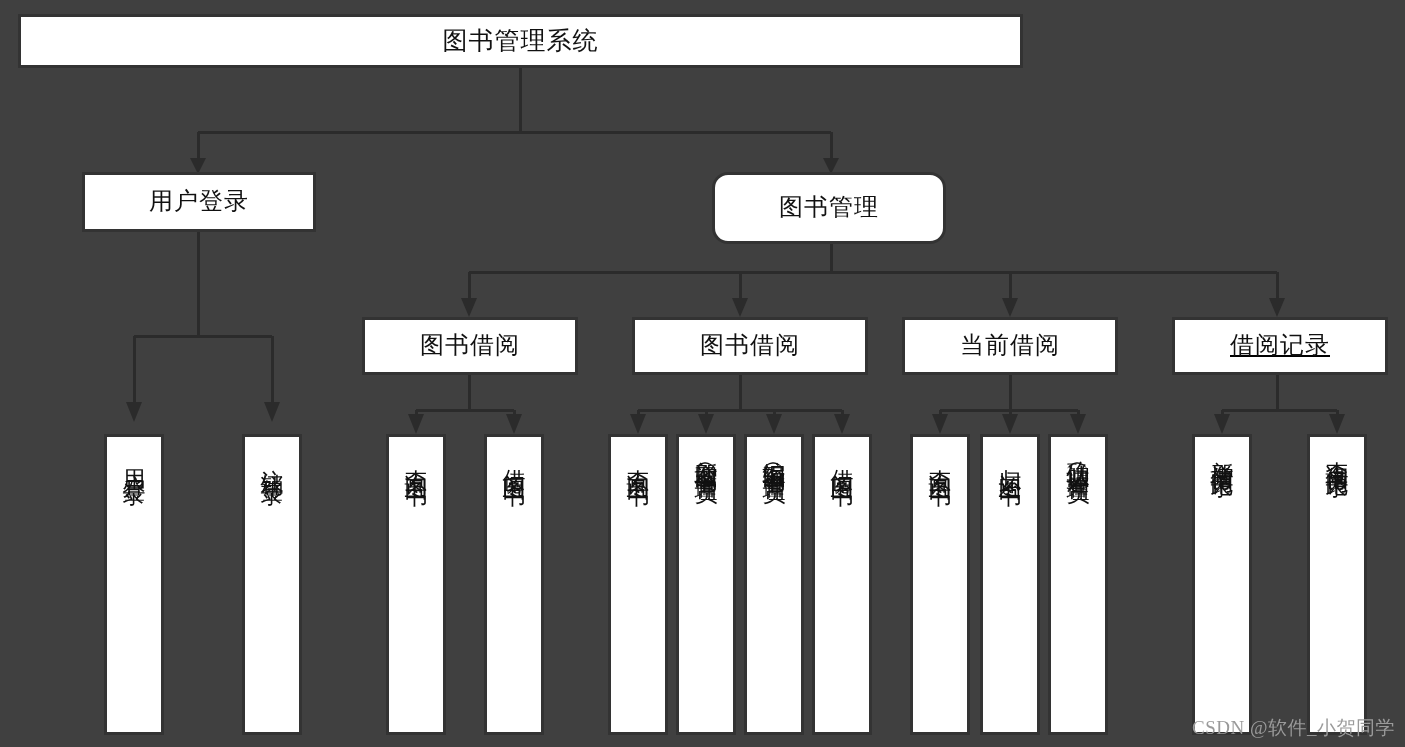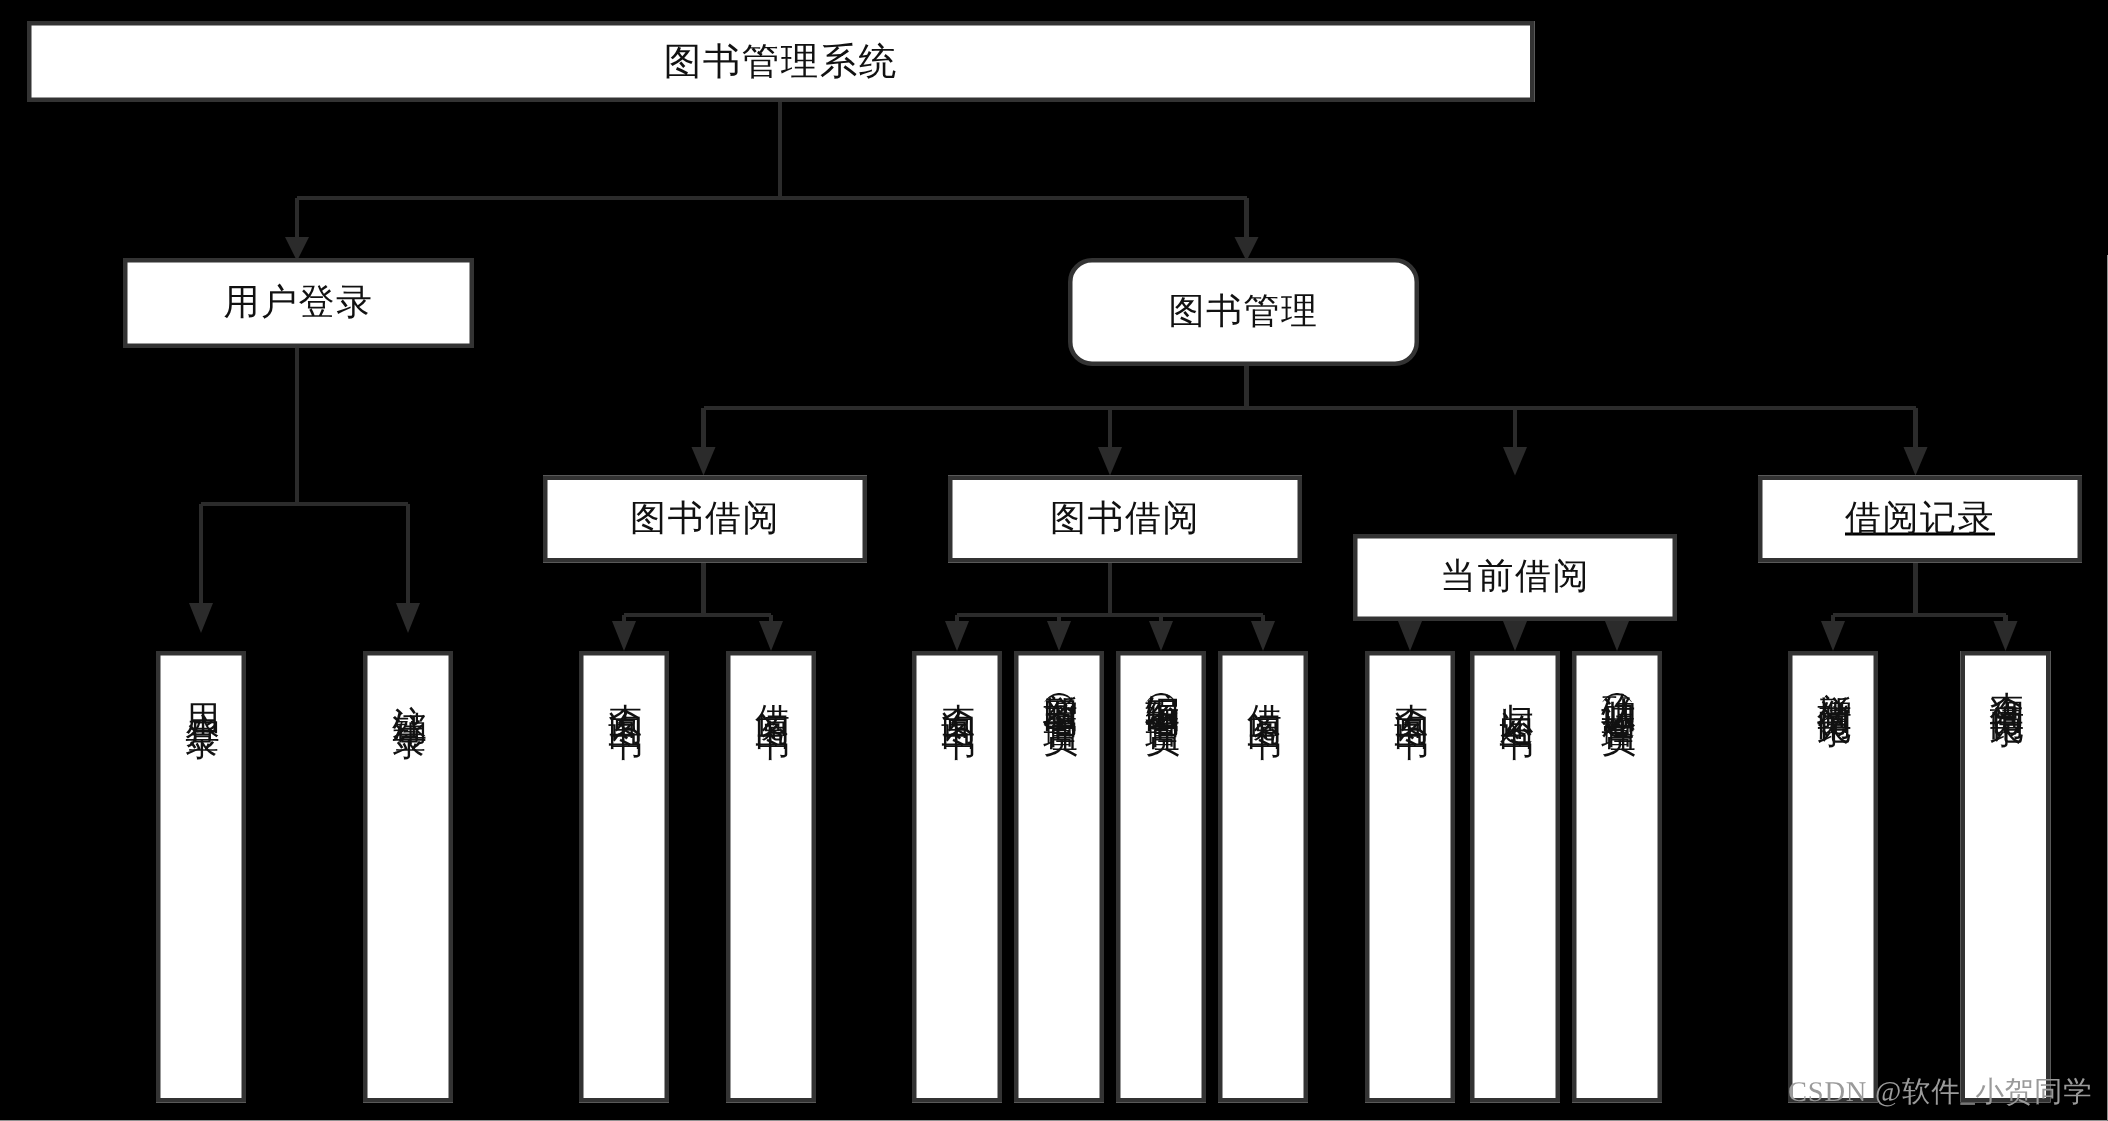--- a/index.html
+++ b/index.html
@@ -5,21 +5,21 @@
 <style>
   html,body{margin:0;padding:0;background:#ffffff;}
   body{
     font-family:"DejaVu Sans","Liberation Sans",sans-serif;
     color:#000000;
   }
   #canvas{
     position:relative;
     width:1405px;
     height:747px;
-    background:#000000;
+    background:#404040;
     overflow:hidden;
   }
   
   #wires{
     position:absolute;
     left:0; top:0;
     width:1405px; height:747px;
     pointer-events:none;
   }
   #wires line, #wires path{
@@ -170,21 +170,21 @@
   </div>
 
   <div class="node" style="left:362px; top:317px; width:216px; height:58px;">
     <span class="lbl">图书借阅</span>
   </div>
 
   <div class="node" style="left:632px; top:317px; width:236px; height:58px;">
     <span class="lbl">图书借阅</span>
   </div>
 
-  <div class="node" style="left:902px; top:317px; width:216px; height:58px;margin-top:39px;">
+  <div class="node" style="left:902px; top:317px; width:216px; height:58px;">
     <span class="lbl">当前借阅</span>
   </div>
 
   <div class="node" style="left:1172px; top:317px; width:216px; height:58px;text-decoration:underline;">
     <span class="lbl">借阅记录</span>
   </div>
 
   <div class="node leaf" style="left:104px; top:434px; width:60px; height:301px;">
     <span class="lbl">用户登录</span>
   </div>

